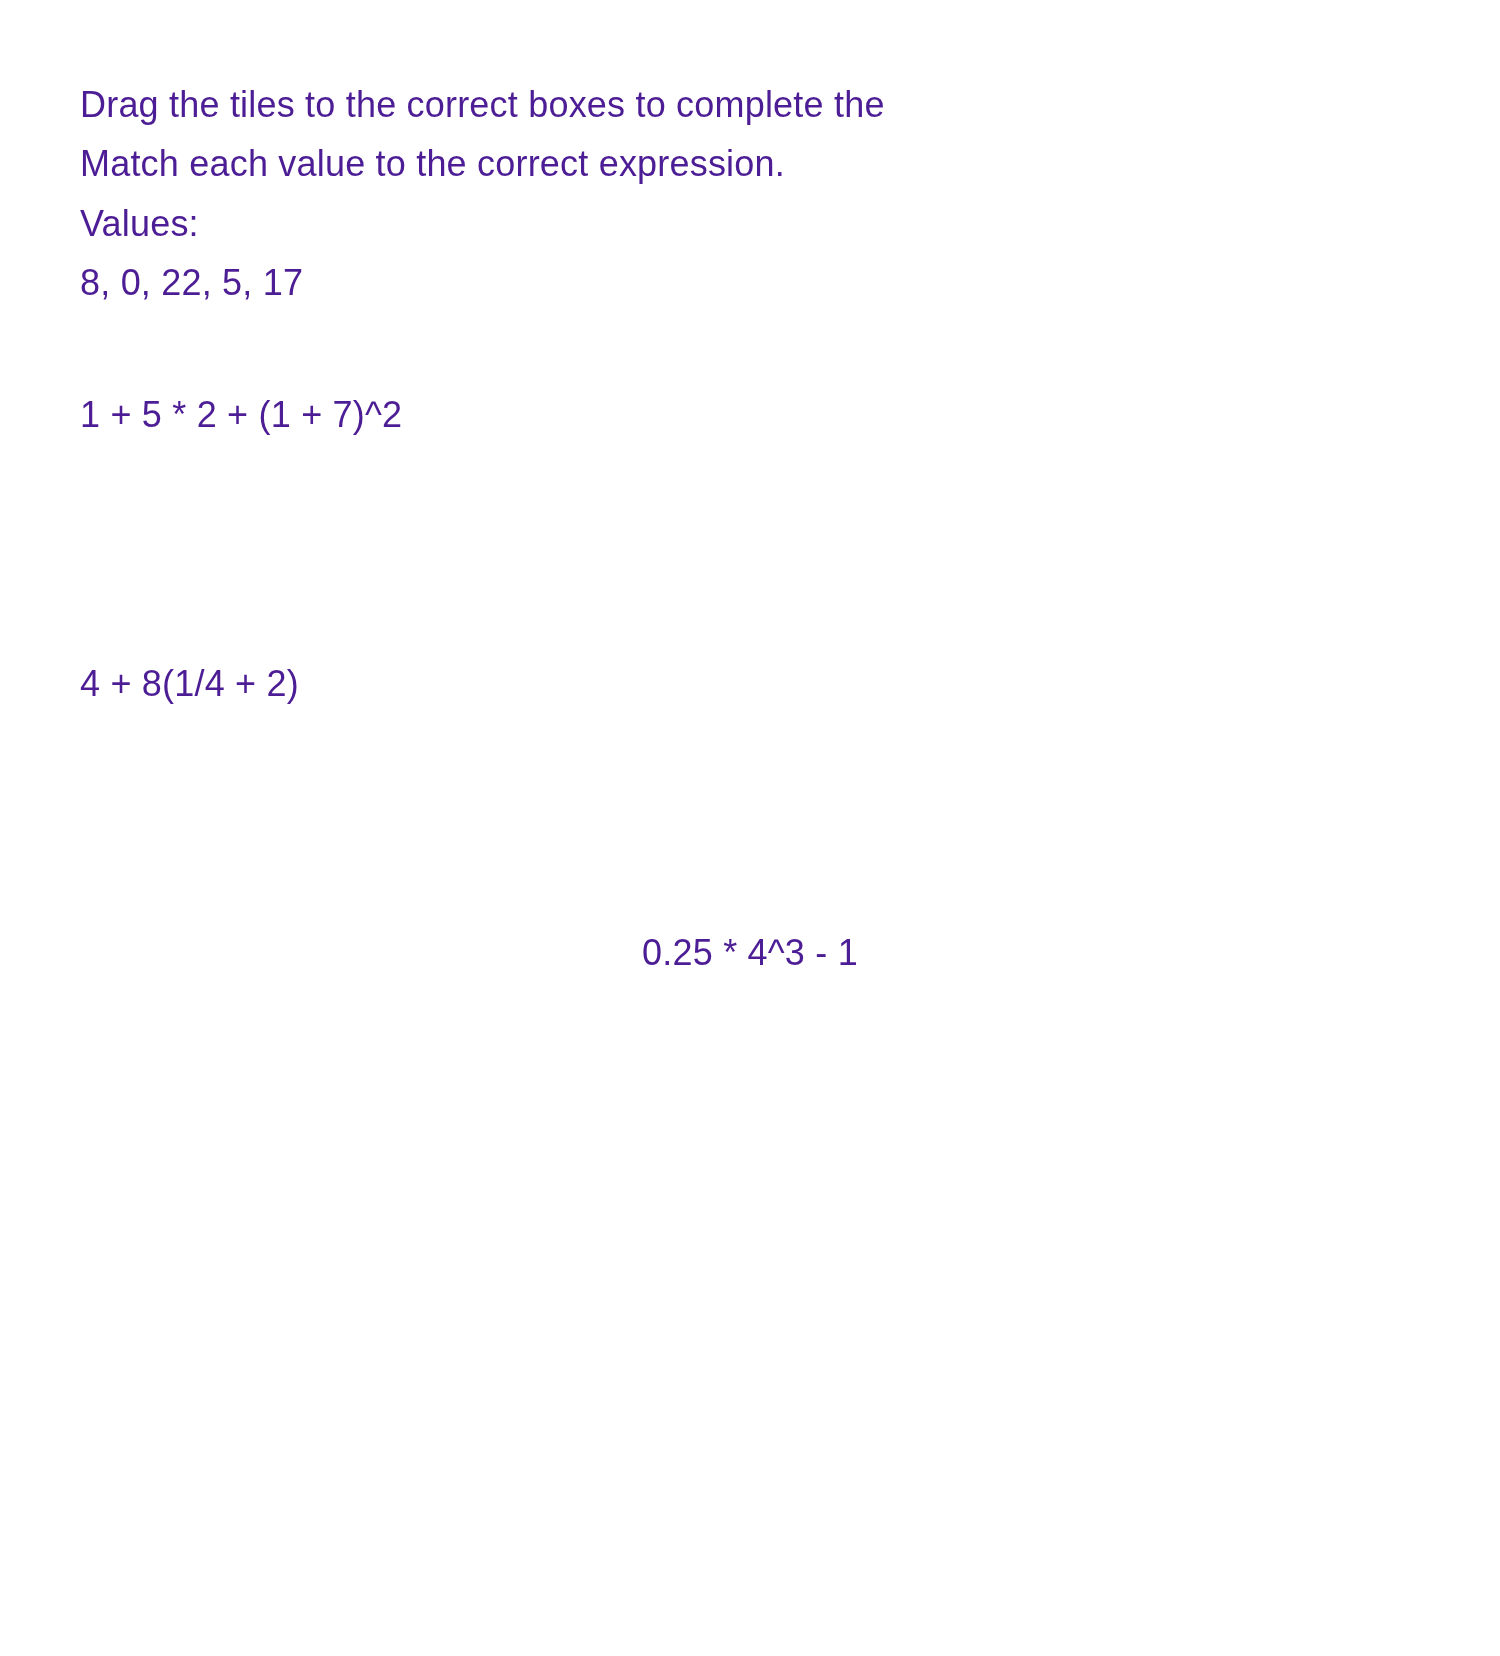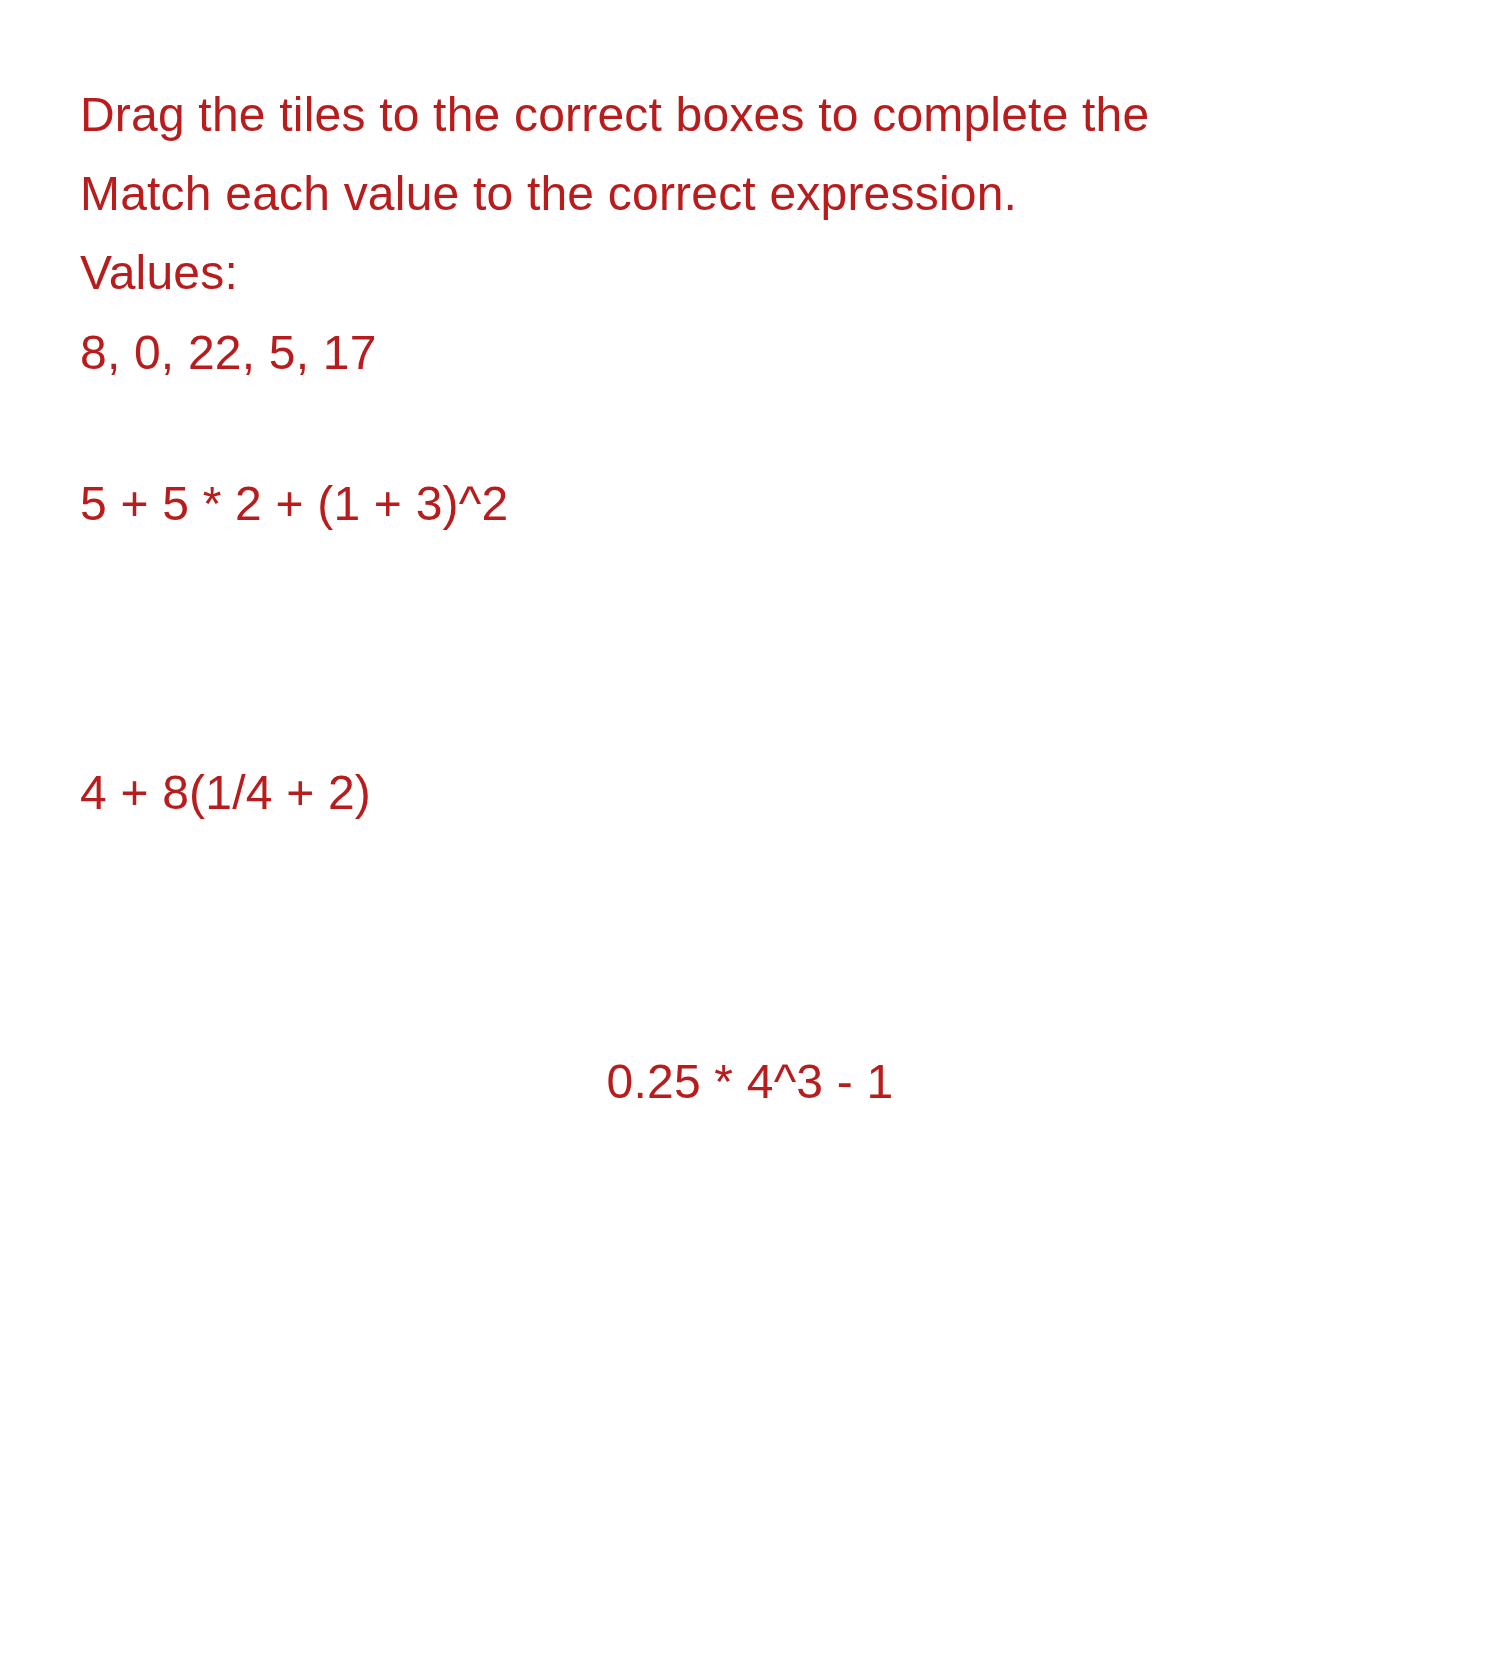--- a/index.html
+++ b/index.html
@@ -10,22 +10,22 @@
     
     body {
       width: 1500px;
       height: 1656px;
       background-color: #ffffff;
       font-family: -apple-system, BlinkMacSystemFont, "Segoe UI", Helvetica, Arial, sans-serif;
       padding: 75px 80px;
     }
     
     .content {
-      color: #b91c1c;
-      font-size: 48px;
+      color: #4c1d95;
+      font-size: 36px;
       line-height: 1.65;
       letter-spacing: 0.2px;
     }
     
     .instruction-block {
       margin-bottom: 0;
     }
     
     .instruction-line {
       display: block;
@@ -49,17 +49,17 @@
 
 <div class="content">
   <div class="instruction-block">
     <span class="instruction-line">Drag the tiles to the correct boxes to complete the</span>
     <span class="instruction-line">Match each value to the correct expression.</span>
     <span class="instruction-line">Values:</span>
     <span class="instruction-line">8, 0, 22, 5, 17</span>
   </div>
 
   <div class="expressions-section">
-    <div class="expression-item">5 + 5 * 2 + (1 + 3)^2</div>
+    <div class="expression-item">1 + 5 * 2 + (1 + 7)^2</div>
     <div class="expression-item">4 + 8(1/4 + 2)</div>
     <div class="expression-item">0.25 * 4^3 - 1</div>
   </div>
 </div>
 
 </body></html>

